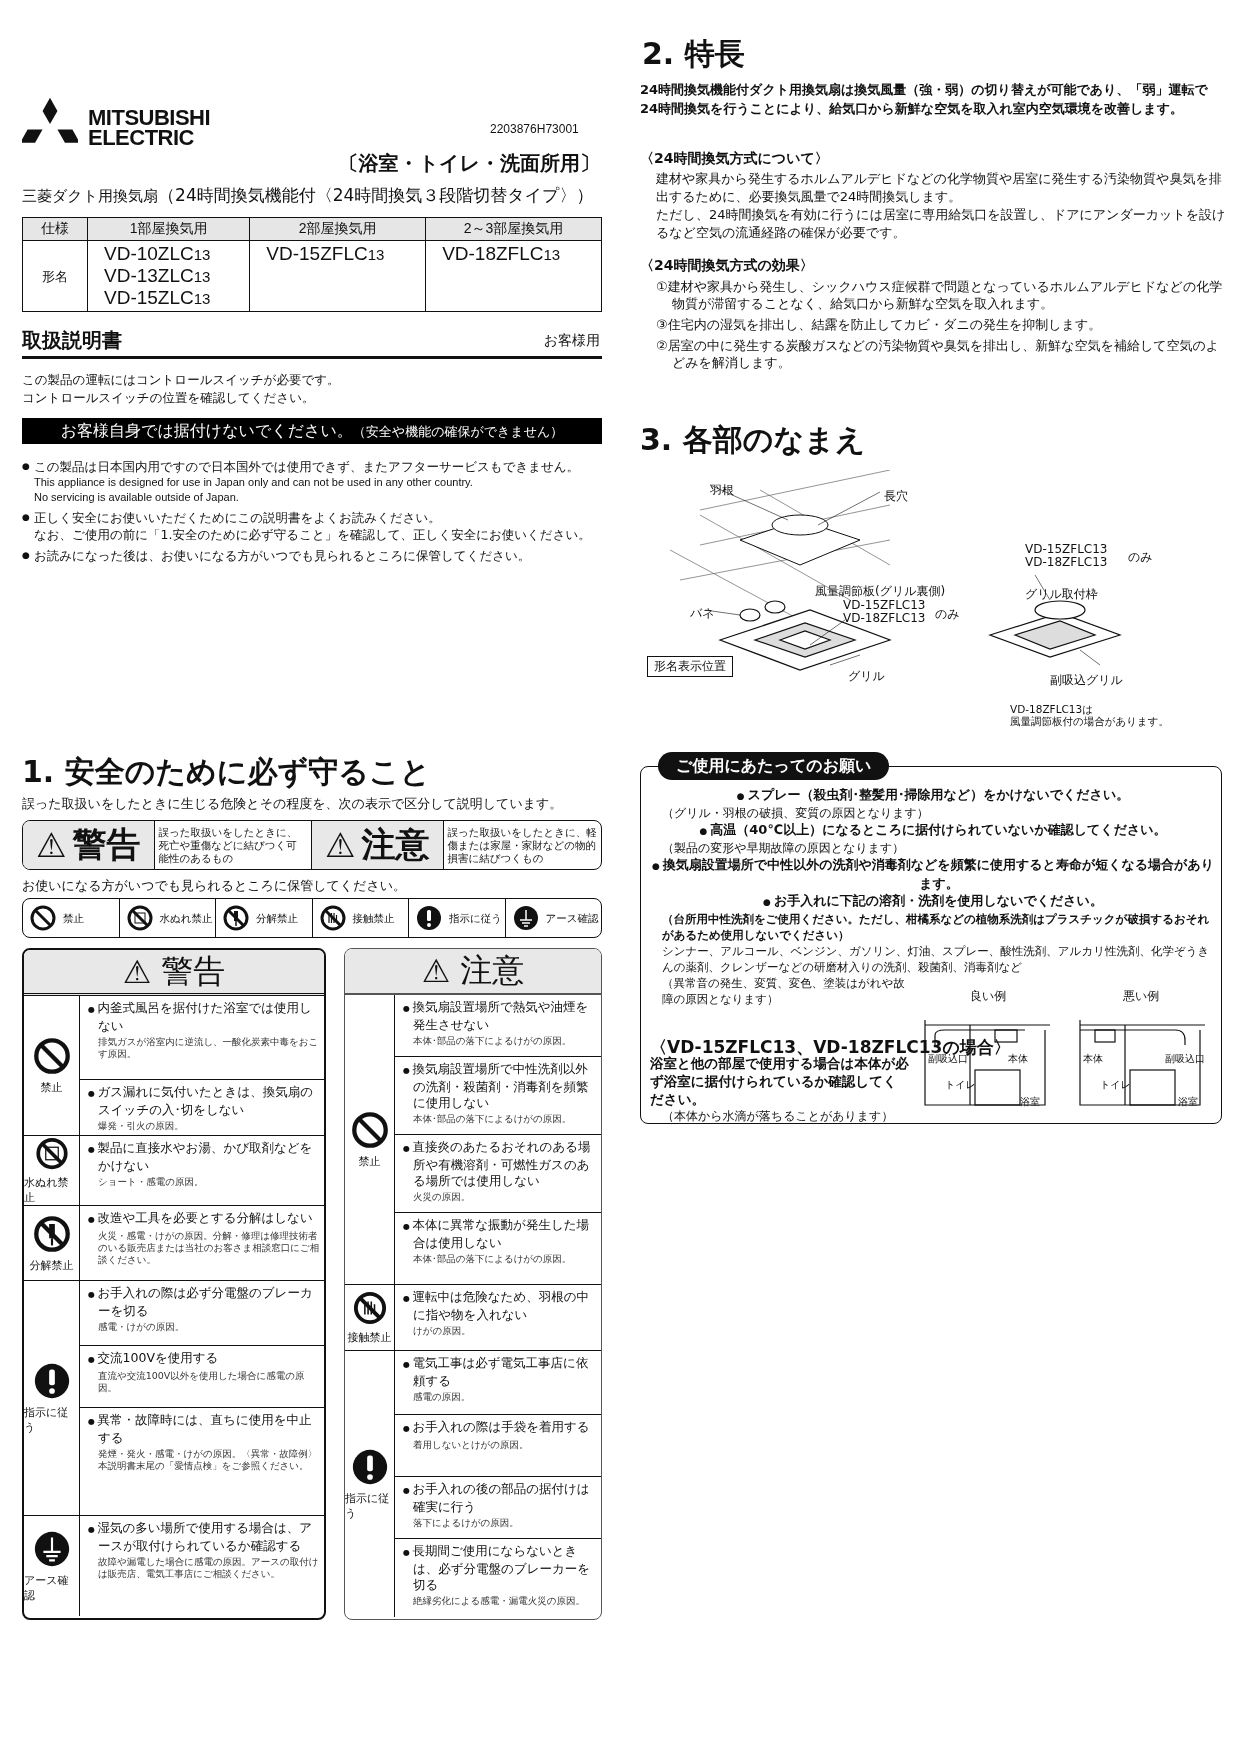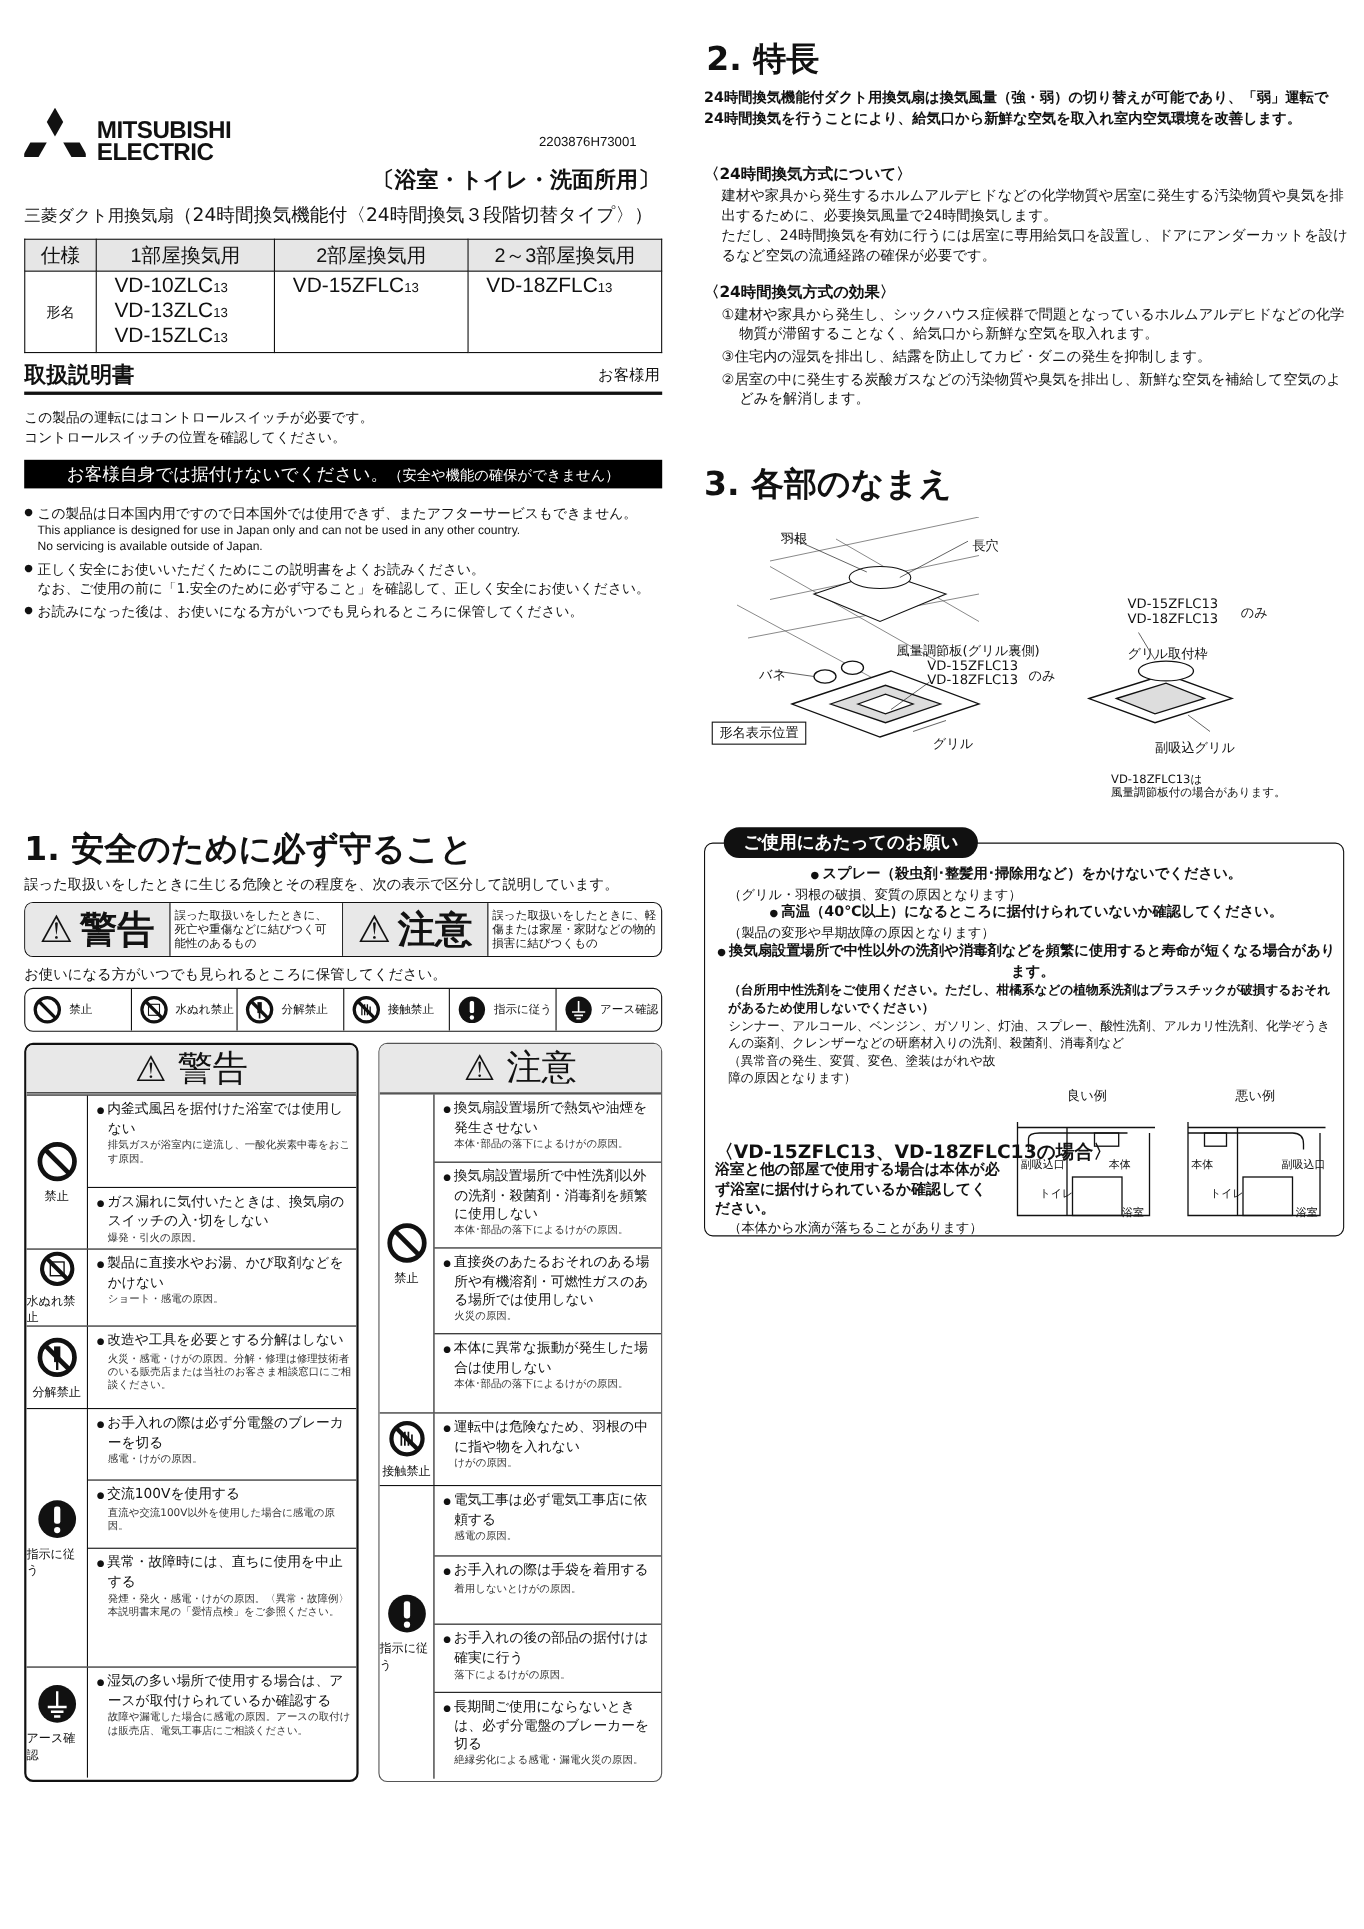--- a/index.html
+++ b/index.html
@@ -6,24 +6,24 @@
   html, body { width: 1240px; height: 1754px; background: #ffffff; overflow: hidden; }
   body { position: relative; font-family: "DejaVu Sans", "Liberation Sans", sans-serif; color: #111; }
   .abs { position: absolute; }
   .logo-mark { left: 22px; top: 96px; width: 56px; height: 56px; }
   .logo-text { left: 88px; top: 108px; font-family: "Liberation Sans", sans-serif; font-weight: bold; font-size: 22px; line-height: 20px; letter-spacing: -0.5px; }
   .doc-code { left: 490px; top: 122px; font-family: "Liberation Sans", sans-serif; font-size: 12px; }
   .usage { left: 300px; top: 150px; width: 300px; text-align: right; font-size: 20px; font-weight: bold; }
   .product { left: 22px; top: 184px; font-size: 15px; }
   .product .sub { font-size: 17px; }
   table.spec { left: 22px; top: 217px; width: 580px; border-collapse: collapse; font-family: "Liberation Sans", sans-serif; }
-  table.spec th { background: #e6e6e6; font-weight: normal; font-size: 18px; border: 1.5px solid #111; padding: 2px 4px; height: 20px; }
+  table.spec th { background: #e6e6e6; font-weight: normal; font-size: 14px; border: 1.5px solid #111; padding: 2px 4px; height: 20px; }
   table.spec td { border: 1.5px solid #111; vertical-align: top; padding: 2px 16px; font-size: 19px; line-height: 21px; height: 70px; }
   table.spec td.lbl { font-size: 13px; text-align: center; vertical-align: middle; padding: 0; width: 65px; }
-  table.spec sub { font-size: 12px; vertical-align: baseline; }
+  table.spec sub { font-size: 15px; vertical-align: baseline; }
   .manual-title { left: 22px; top: 327px; font-size: 20px; font-weight: bold; }
   .for-customer { left: 520px; top: 332px; width: 80px; text-align: right; font-size: 14px; }
   .rule { left: 22px; top: 356px; width: 580px; height: 3px; background: #111; }
   .intro { left: 22px; top: 371px; font-size: 12.5px; line-height: 18px; }
   .blackbar { left: 22px; top: 418px; width: 580px; height: 26px; background: #000000; color: #fff; text-align: center; font-size: 16px; line-height: 26px; }
   .blackbar .small { font-size: 13px; }
   .bullets { left: 22px; top: 458px; width: 590px; font-size: 12.5px; line-height: 17px; }
   .bullets li { list-style: none; position: relative; padding-left: 12px; margin-bottom: 4px; }
   .bullets li::before { content: "●"; position: absolute; left: 0; font-size: 9px; }
   .bullets .en { font-family: "Liberation Sans", sans-serif; font-size: 11px; line-height: 15px; }
@@ -457,20 +457,21 @@
 </div>
 
 <div class="abs req-box"></div>
 <div class="abs req-title">ご使用にあたってのお願い</div>
 <div class="abs req-body">
   <div class="b">スプレー（殺虫剤･整髪用･掃除用など）をかけないでください。</div>
   <div class="p">（グリル・羽根の破損、変質の原因となります）</div>
   <div class="b">高温（40℃以上）になるところに据付けられていないか確認してください。</div>
   <div class="p">（製品の変形や早期故障の原因となります）</div>
   <div class="b">換気扇設置場所で中性以外の洗剤や消毒剤などを頻繁に使用すると寿命が短くなる場合があります。</div>
+  <div class="b">お手入れに下記の溶剤・洗剤を使用しないでください。</div>
   <div class="p" style="font-size:11.5px;font-weight:bold">（台所用中性洗剤をご使用ください。ただし、柑橘系などの植物系洗剤はプラスチックが破損するおそれがあるため使用しないでください）</div>
   <div class="p" style="font-size:11.5px">シンナー、アルコール、ベンジン、ガソリン、灯油、スプレー、酸性洗剤、アルカリ性洗剤、化学ぞうきんの薬剤、クレンザーなどの研磨材入りの洗剤、殺菌剤、消毒剤など</div>
   <div class="p" style="font-size:11.5px;width:260px">（異常音の発生、変質、変色、塗装はがれや故障の原因となります）</div>
 </div>
 <div class="abs req-model">〈VD-15ZFLC13、VD-18ZFLC13の場合〉</div>
 <div class="abs req-bath"><span>浴室と他の部屋で使用する場合は本体が必ず浴室に据付けられているか確認してください。</span></div>
 <div class="abs req-bath-note">（本体から水滴が落ちることがあります）</div>
 
 <svg class="abs" style="left:920px;top:1000px;width:290px;height:110px" viewBox="0 0 290 110">
   <g stroke="#111" stroke-width="1.2" fill="none">

